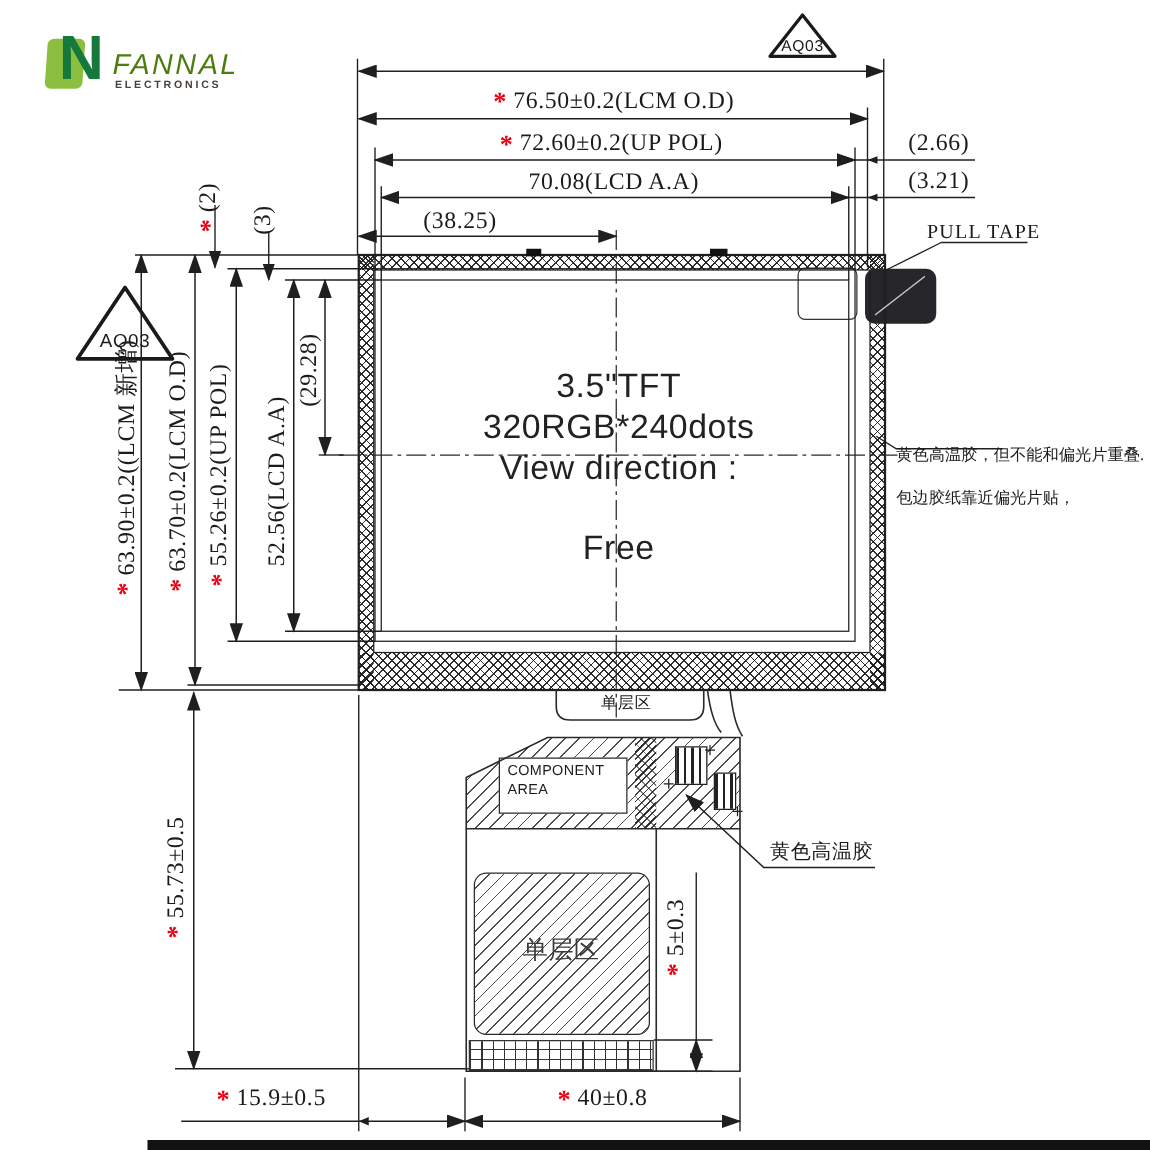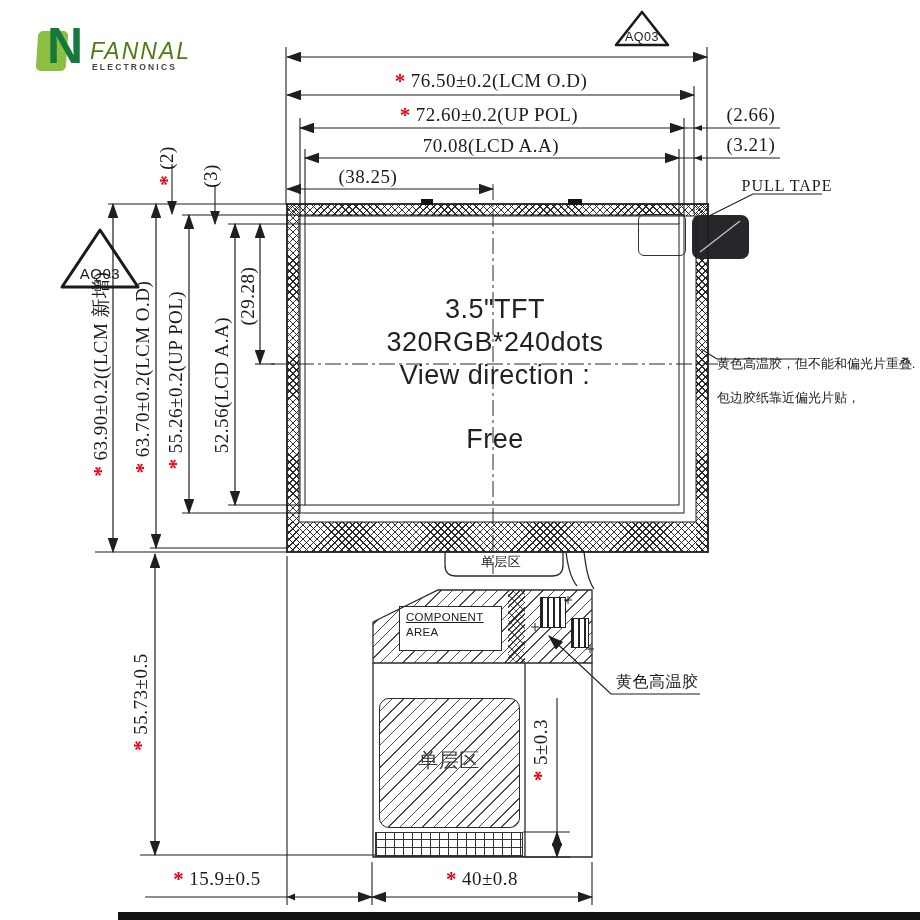--- a/index.html
+++ b/index.html
@@ -257,21 +257,21 @@
     </div>
   <div class="lbl left" style="left:616px;top:682px;font-size:16px;">
       <span>黄色高温胶</span>
     </div>
   <div class="lbl" style="left:501px;top:562px;font-size:13px;">
       <span>单层区</span>
     </div>
   <div class="lbl" style="left:449px;top:760px;font-size:20px;color:#3a3a3a;">
       <span>单层区</span>
     </div>
-  <div class="lbl sans left" style="left:406px;top:617px;font-size:11.5px;letter-spacing:.3px;text-decoration:underline;">
+  <div class="lbl sans left" style="left:406px;top:617px;font-size:11.5px;letter-spacing:.3px;">
       <span>COMPONENT</span>
     </div>
   <div class="lbl sans left" style="left:406px;top:632px;font-size:11.5px;letter-spacing:.3px;justify-content:center;">
       <span>AREA</span>
     </div>
 
   <div class="lbl sans" style="left:642px;top:37px;font-size:12.5px;">
       <span>AQ03</span>
     </div>
   <div class="lbl sans" style="left:100px;top:273px;font-size:15px;">

